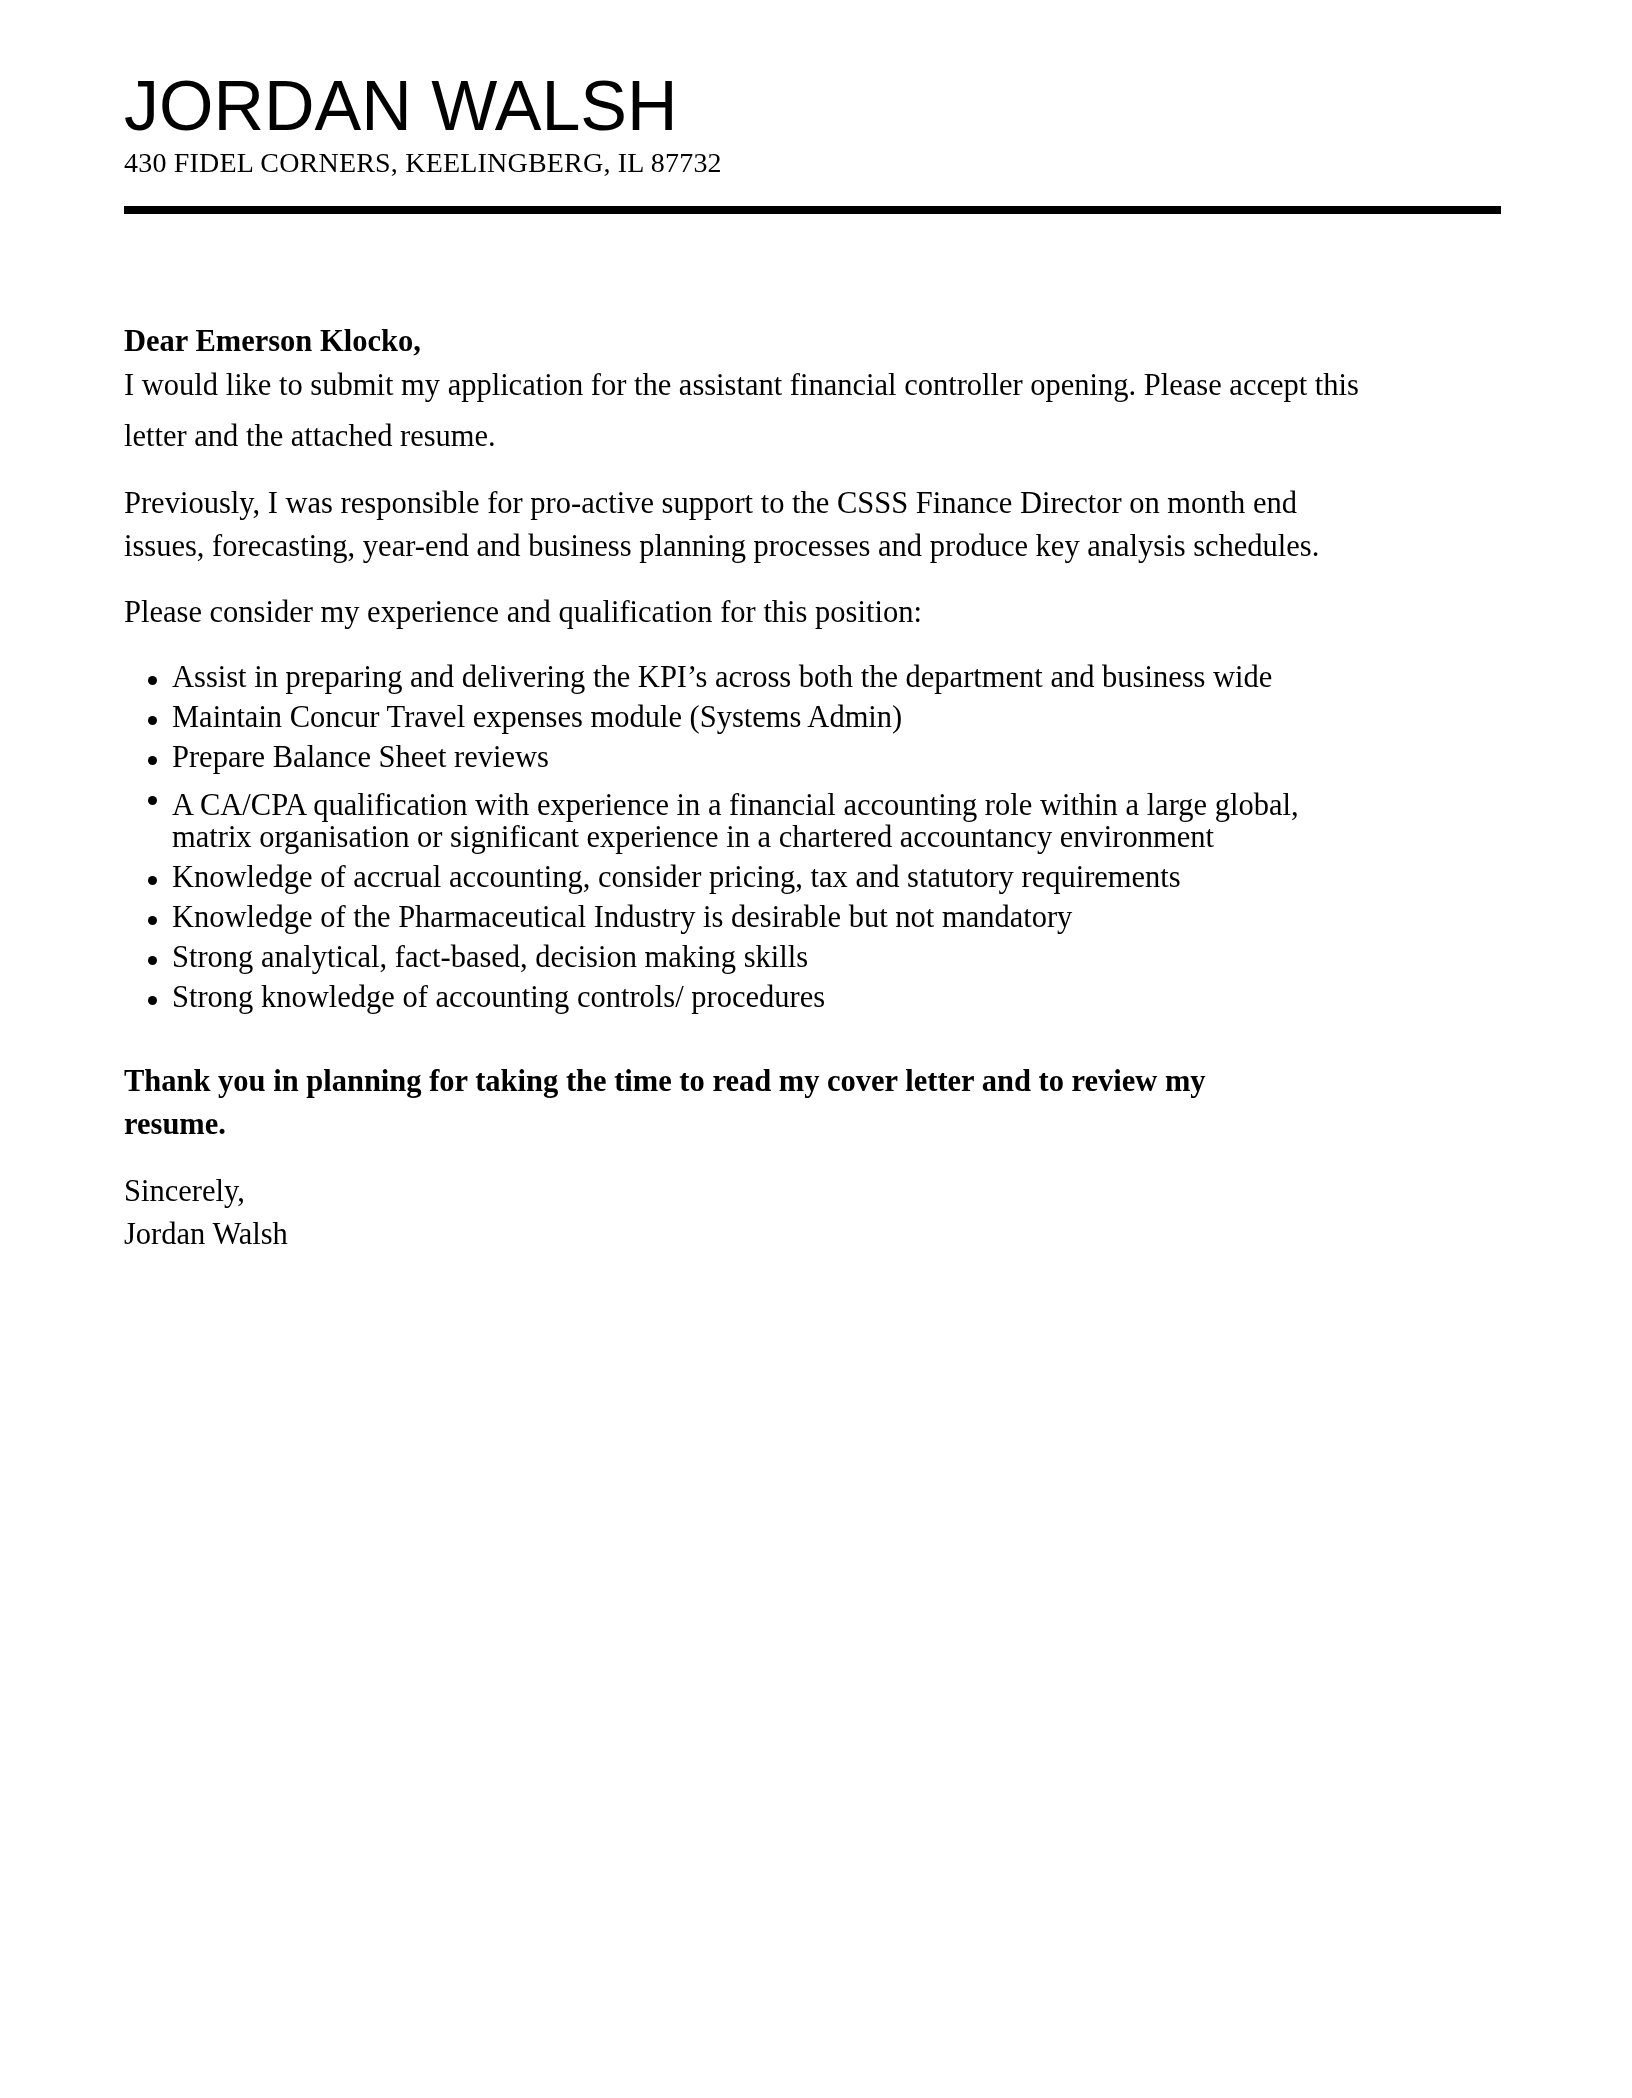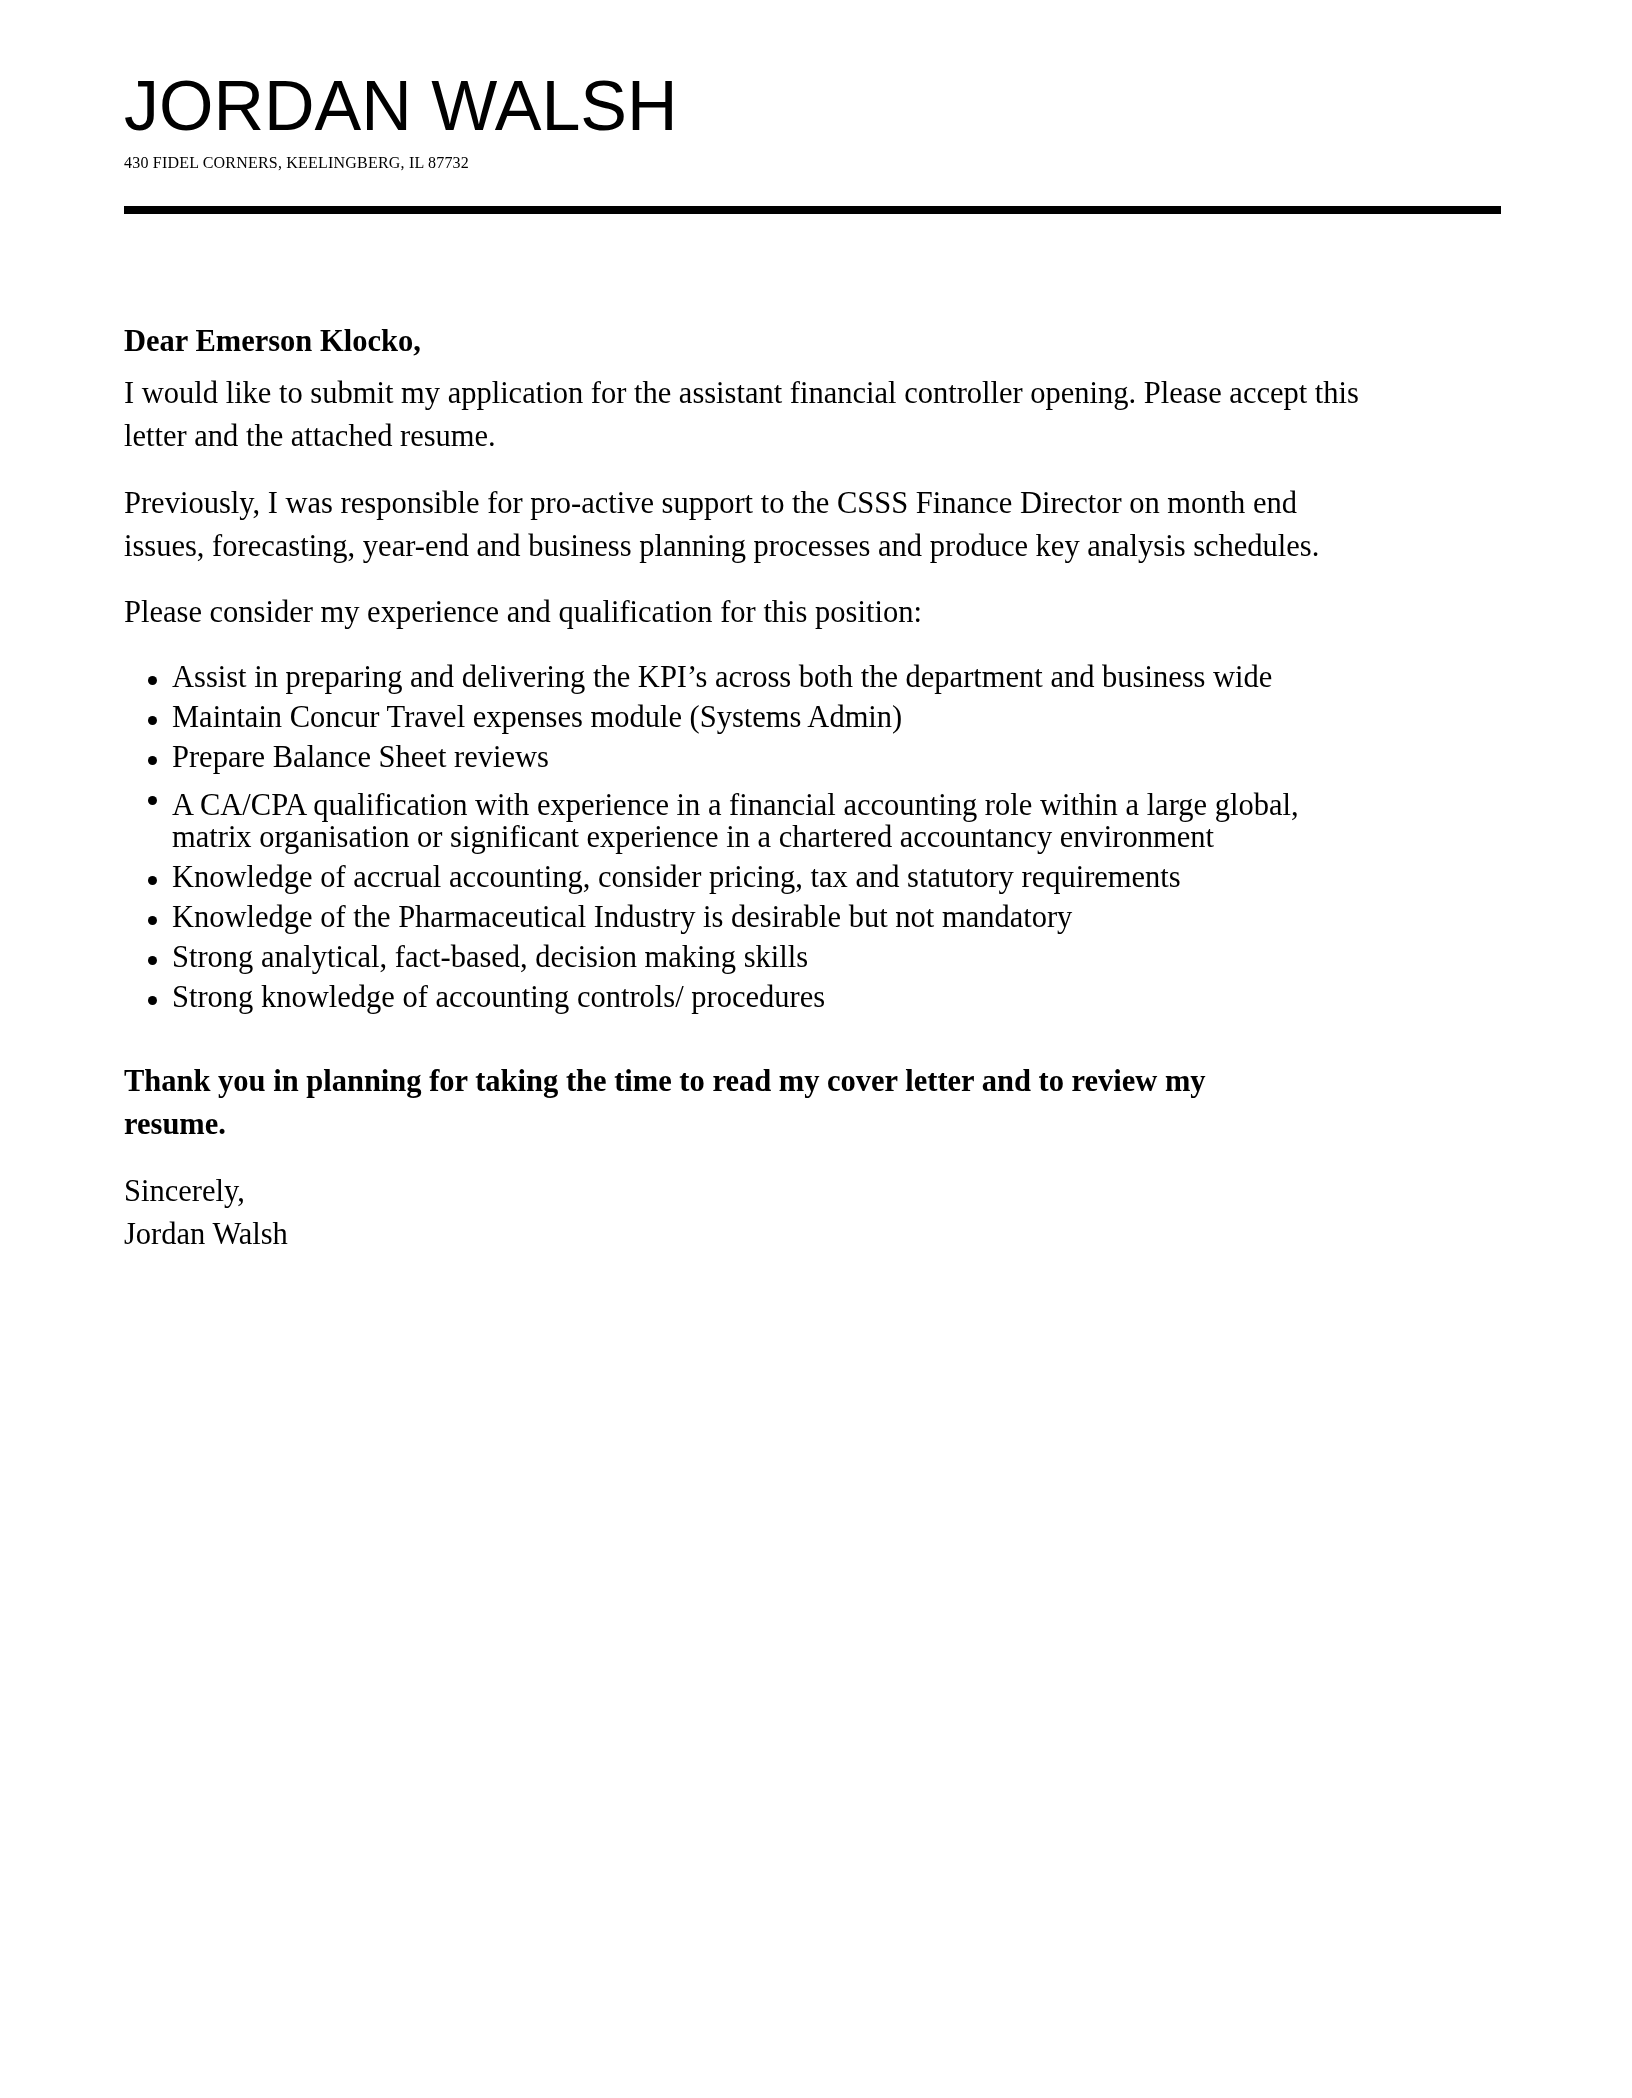--- a/index.html
+++ b/index.html
@@ -30,21 +30,21 @@
       line-height: 80px;
       font-weight: 400;
       letter-spacing: 0px;
       white-space: nowrap;
     }
     .address {
       position: absolute;
       left: 0;
       top: 150px;
       font-family: "Liberation Serif", serif;
-      font-size: 16px;
+      font-size: 28px;
       line-height: 26px;
       white-space: nowrap;
       letter-spacing: 0.2px;
     }
     .rule {
       position: absolute;
       left: 0;
       top: 206px;
       width: 1377px;
       height: 8px;
@@ -88,21 +88,21 @@
 
   <div class="name">JORDAN WALSH</div>
   <div class="address">430 FIDEL CORNERS, KEELINGBERG, IL 87732</div>
   <div class="rule"></div>
 
   <div class="body-text">
 
     <div class="line bold" style="top:320px;">Dear Emerson Klocko,</div>
 
     <div>
-      <div class="line" style="top:372px;">I would like to submit my application for the assistant financial controller opening. Please accept this</div>
+      <div class="line" style="top:364px;">I would like to submit my application for the assistant financial controller opening. Please accept this</div>
       <div class="line" style="top:415px;">letter and the attached resume.</div>
     </div>
 
     <div>
       <div class="line" style="top:482px;">Previously, I was responsible for pro-active support to the CSSS Finance Director on month end</div>
       <div class="line" style="top:525px;">issues, forecasting, year-end and business planning processes and produce key analysis schedules.</div>
     </div>
 
     <div>
       <div class="line" style="top:591px;">Please consider my experience and qualification for this position:</div>

